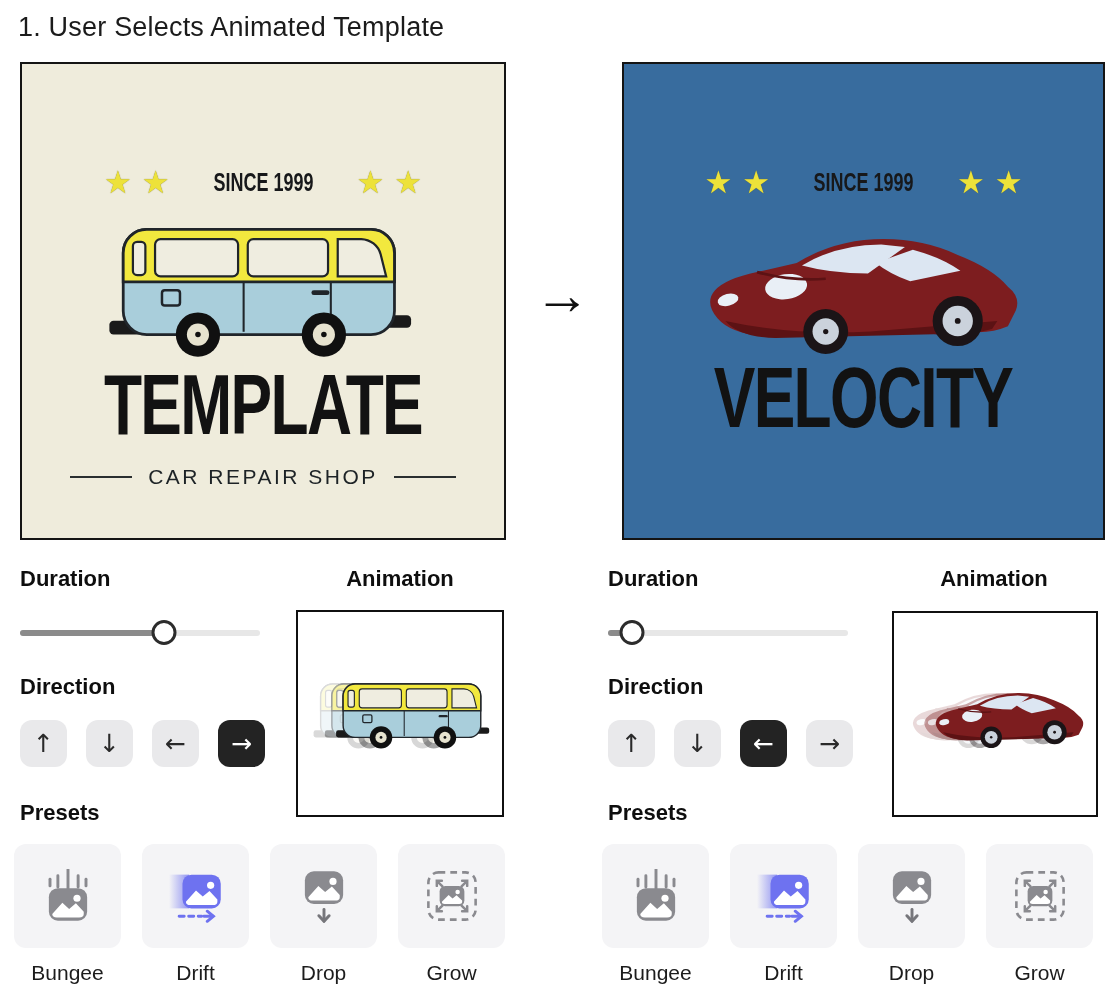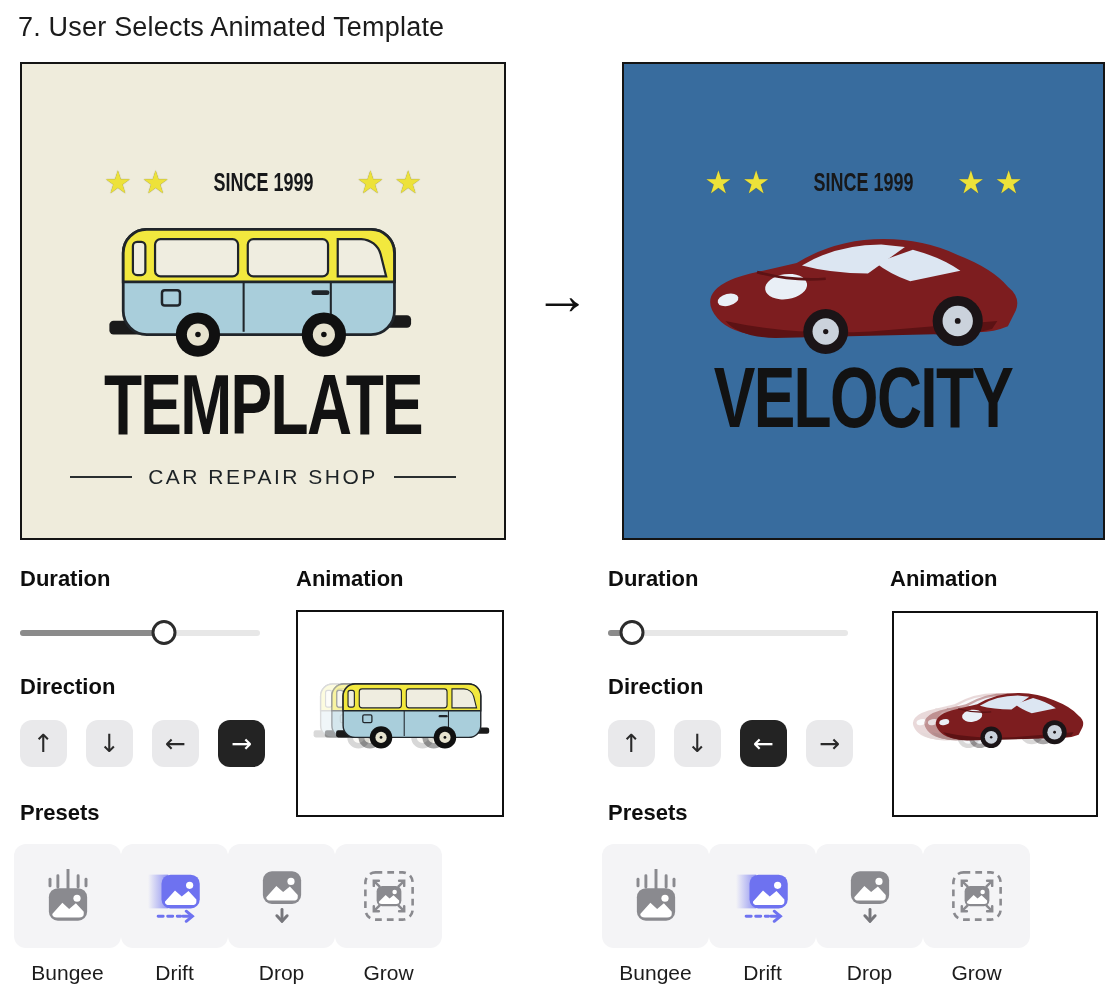--- a/index.html
+++ b/index.html
@@ -20,35 +20,35 @@
   .vehicle-large{margin-top:8px;}
   .brand-name{display:inline-block;font-size:76px;font-weight:700;color:#121212;line-height:1;
     transform:scaleX(.82) scaleY(1.12);letter-spacing:-2px;margin-top:2px;white-space:nowrap;}
   .tagline-row{margin-top:22px;display:flex;align-items:center;gap:16px;text-align:center;}
   .tag-line{width:62px;height:2.5px;background:#2a2f30;}
   .tagline-text{font-size:21px;font-weight:500;color:#1d2326;letter-spacing:2.5px;white-space:nowrap;}
 
   #transition-arrow{position:absolute;left:534px;top:262px;font-size:56px;font-weight:600;color:#111;}
 
   .ctl-heading{position:absolute;font-size:22px;font-weight:700;color:#0e0e0e;}
-  .anim-heading{width:208px;}
+  .anim-heading{width:208px;text-align:center;}
 
   .slider{position:absolute;width:240px;height:26px;cursor:pointer;}
   .slider .track{position:absolute;top:10px;left:0;width:100%;height:6px;border-radius:3px;background:#e7e7e7;}
   .slider .fill{position:absolute;top:10px;left:0;height:6px;border-radius:3px;background:#8b8b8b;}
   .slider .thumb{position:absolute;top:0;width:25px;height:25px;border-radius:50%;
     background:#fff;border:3.5px solid #2c2c2c;box-sizing:border-box;transform:translateX(-50%);}
 
   .dir-row{position:absolute;display:flex;gap:19px;}
   .dir-btn{width:47px;height:47px;border:none;border-radius:12px;background:#e9e9eb;color:#2a2a2a;
     font-size:25px;font-family:"DejaVu Sans",sans-serif;display:flex;align-items:center;justify-content:center;
     cursor:pointer;padding:0;}
   .dir-btn.selected{background:#232323;color:#fff;}
 
-  .preset-row{position:absolute;display:flex;}
+  .preset-row{position:absolute;display:flex;gap:21px;}
   .preset{width:107px;display:flex;flex-direction:column;align-items:center;}
   .preset-tile{width:107px;height:104px;border:none;border-radius:12px;background:#f4f4f6;
     display:flex;align-items:center;justify-content:center;cursor:pointer;padding:0;}
   .preset-label{margin-top:13px;font-size:21px;color:#1c1c1c;}
 
   .anim-box{position:absolute;border:2px solid #101010;background:#fff;box-sizing:border-box;
     display:flex;align-items:center;justify-content:center;}
   #anim-box-left{left:296px;top:610px;width:208px;height:207px;}
   #anim-box-right{left:892px;top:611px;width:206px;height:206px;}
 
@@ -91,21 +91,21 @@
     <circle cx="96" cy="92" r="10" fill="#CBD2DC"></circle>
     <circle cx="96" cy="92" r="2" fill="#1b1417"></circle>
     <circle cx="196" cy="84" r="19" fill="#1b1417"></circle>
     <circle cx="196" cy="84" r="11.5" fill="#CBD2DC"></circle>
     <circle cx="196" cy="84" r="2.2" fill="#1b1417"></circle>
   </g>
 </svg>
 
 <div id="stage">
 
-  <div id="title-left" class="step-title">7. User Selects Animated Template</div>
+  <div id="title-left" class="step-title">1. User Selects Animated Template</div>
 
   <div id="panel-left" class="logo-panel">
     <div class="stars-row">
       <span class="star">★</span>
       <span class="star">★</span>
       <span class="since-badge">SINCE 1999</span>
       <span class="star">★</span>
       <span class="star">★</span>
     </div>
     <svg class="vehicle-large" viewBox="0 0 222 112" width="308" height="155">

